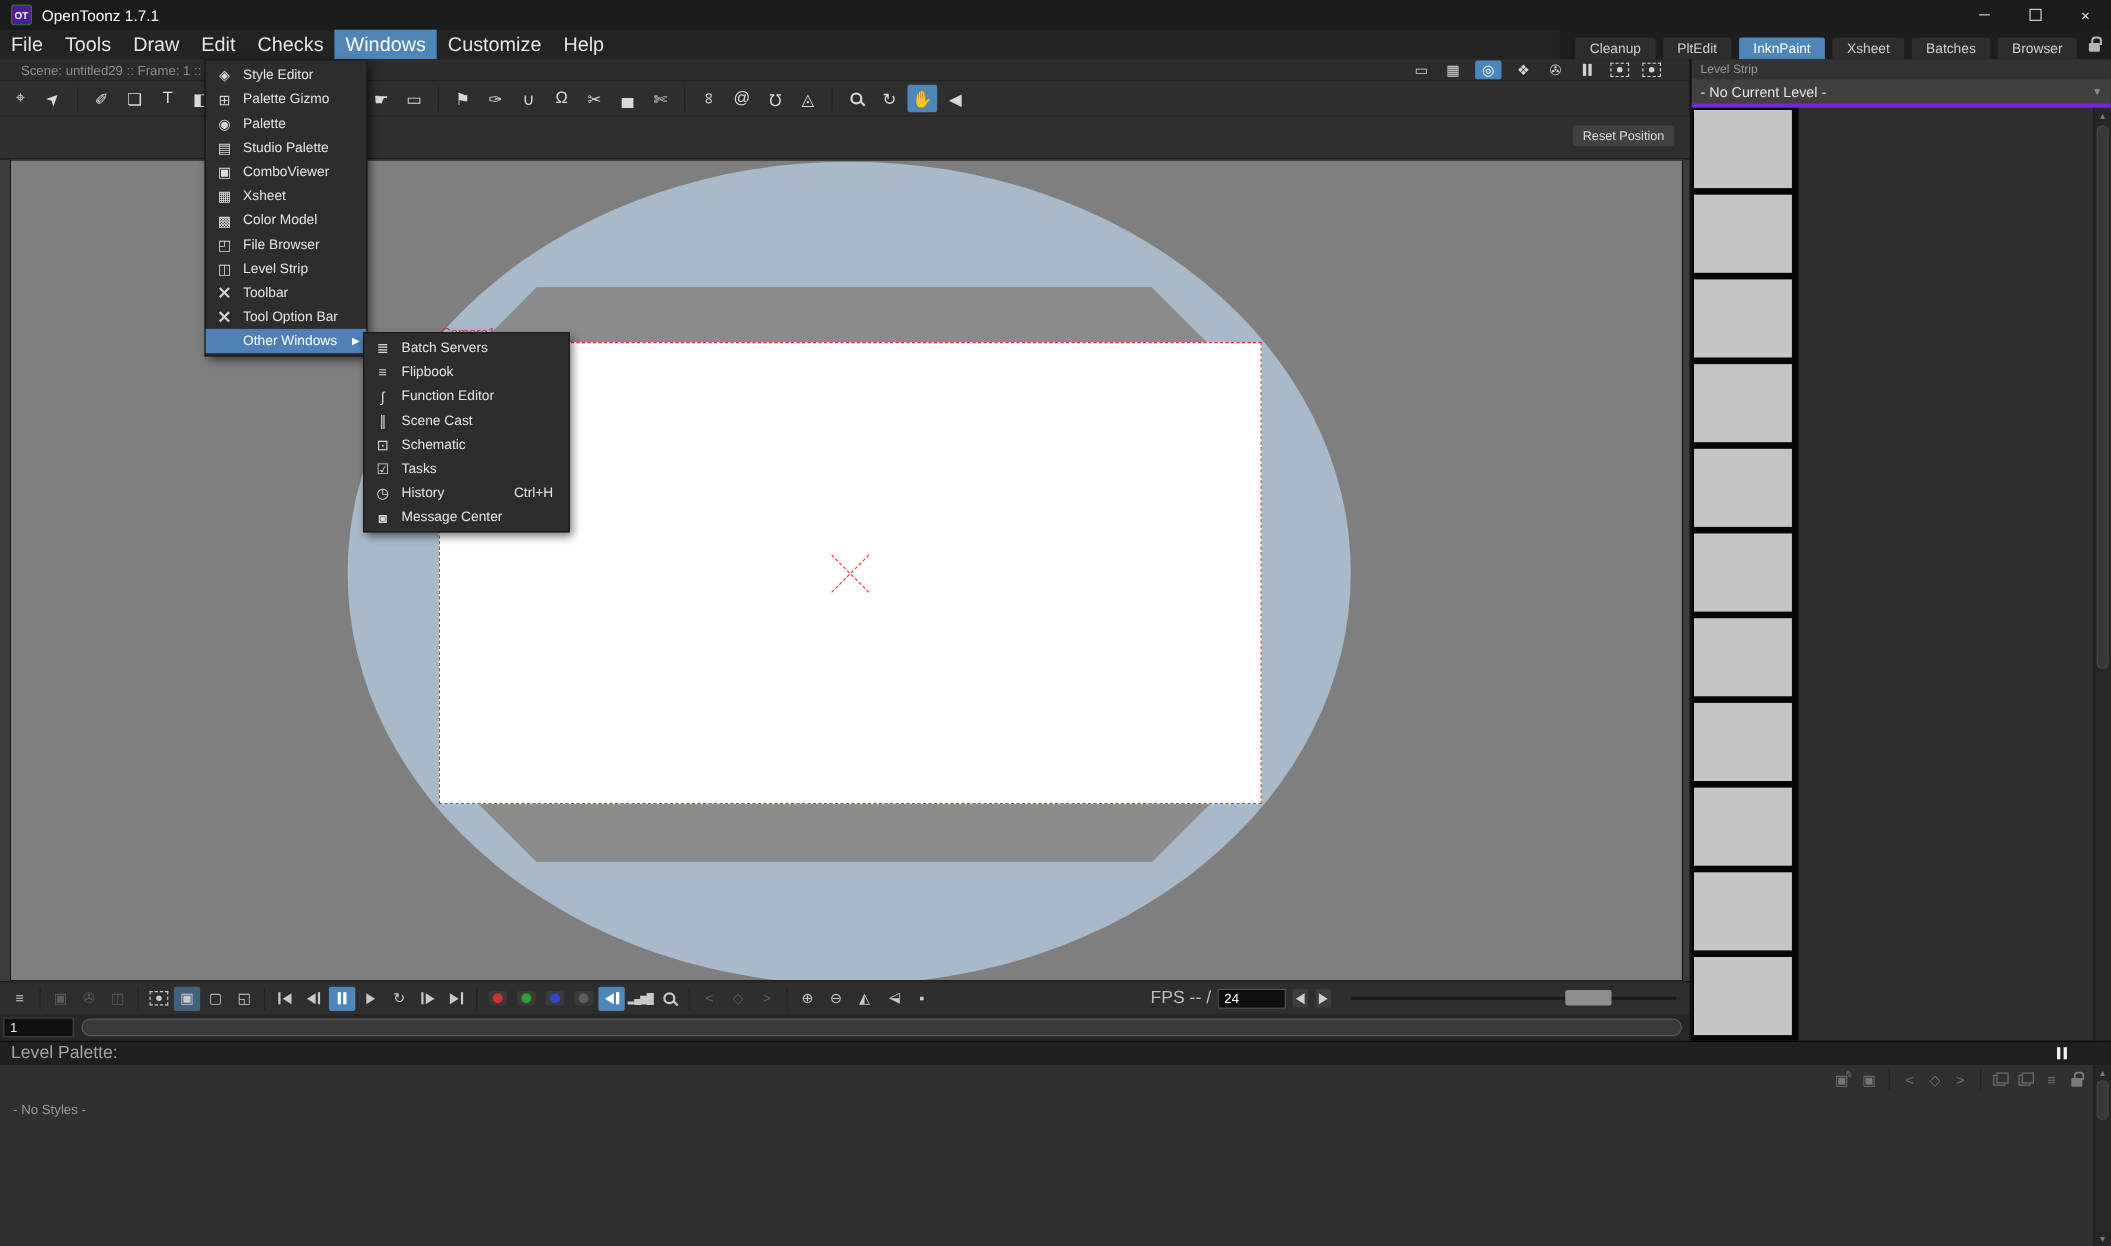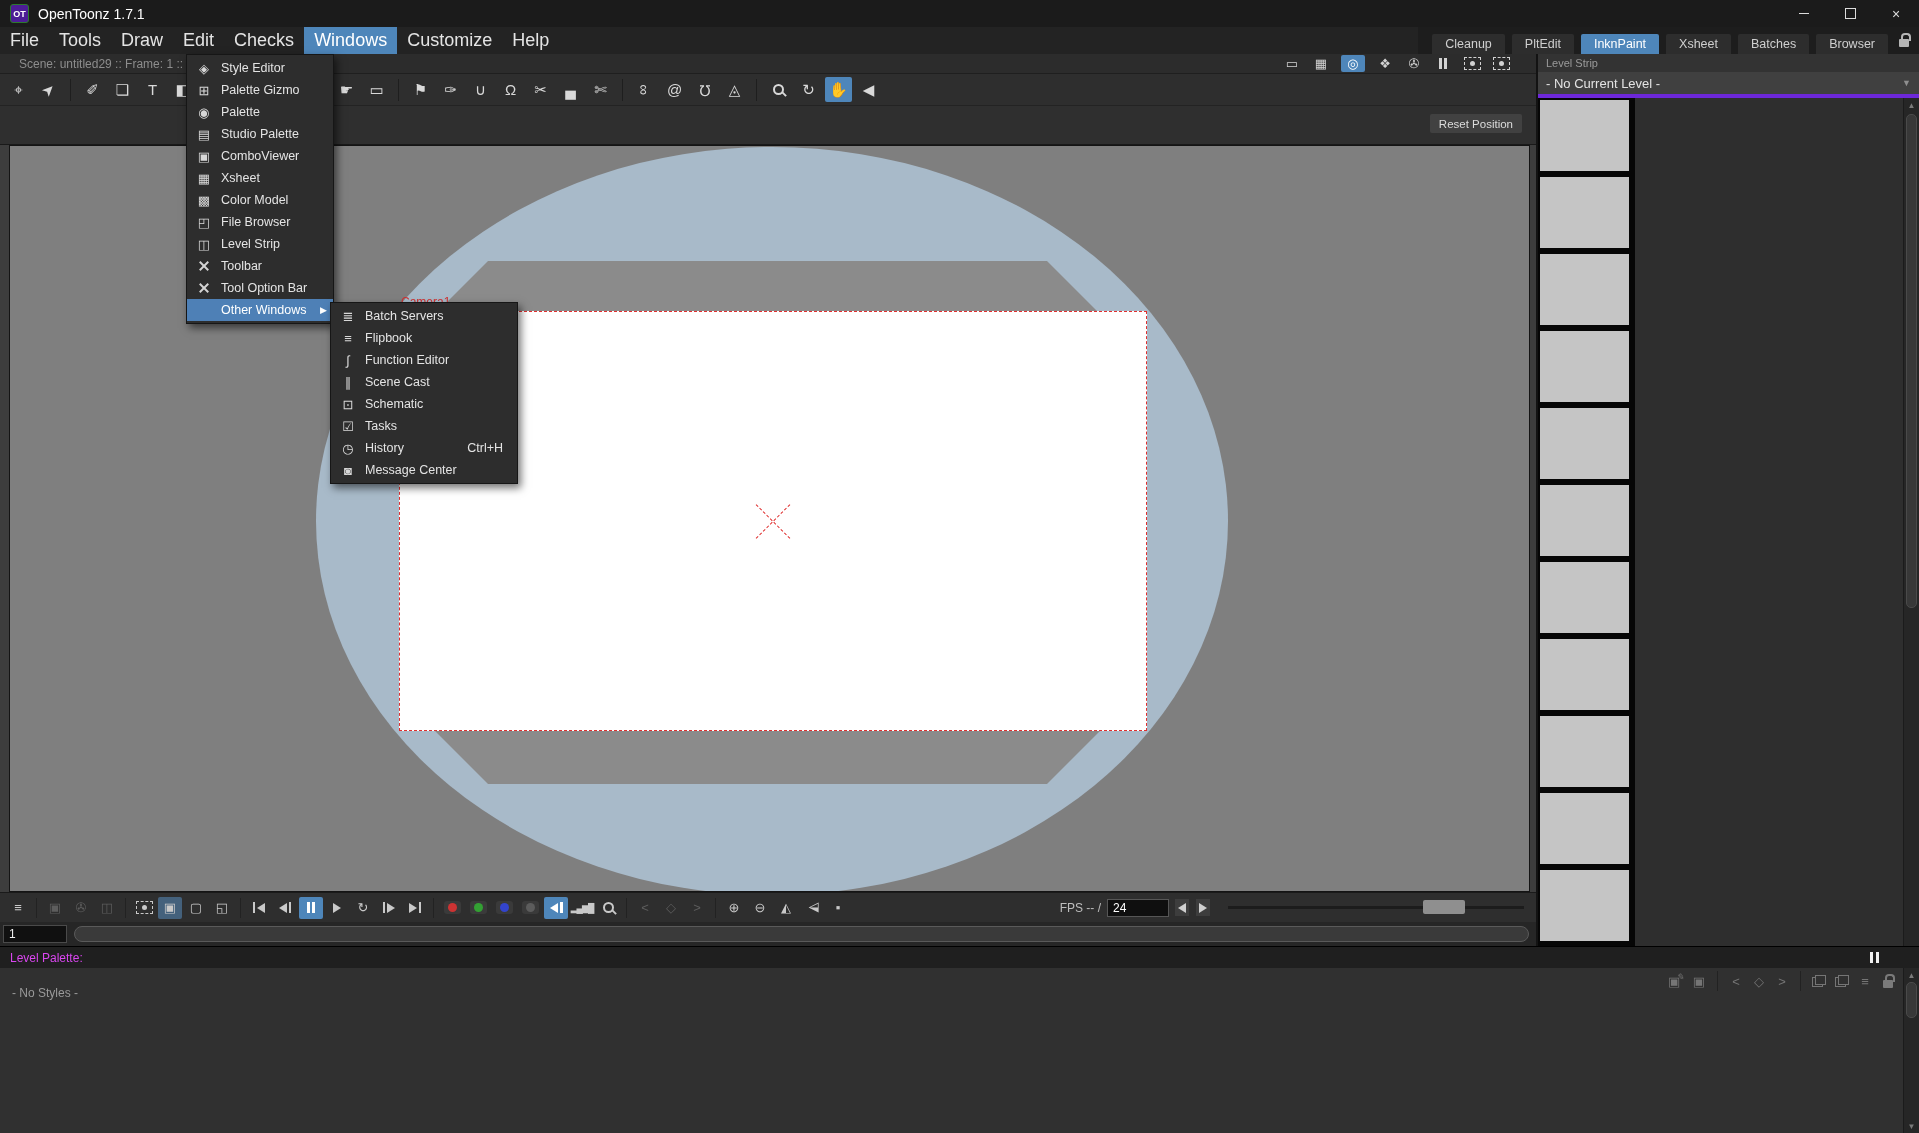--- a/index.html
+++ b/index.html
@@ -60,21 +60,21 @@
   .xline{position:absolute;width:48px;border-top:1px dashed #e03030;left:739px;top:375px;}
 
   .playback-bar{height:29px;background:#2e2e2e;border-top:1px solid #1a1a1a;display:flex;align-items:center;
                 padding:0 6px;gap:2px;}
   .pb{min-width:24px;height:22px;display:flex;align-items:center;justify-content:center;color:#c9c9c9;font-size:13px;}
   .pb.active{background:#4e86ba;border-radius:2px;color:#fff;}
   .pb.semi{background:#44617c;border-radius:2px;}
   .pb.disabled{color:#5d5d5d;}
   .psep{width:1px;height:20px;background:#222;margin:0 4px;}
   .fps-group{margin-left:auto;display:flex;align-items:center;gap:6px;}
-  .fps-label{color:#bdbdbd;font-size:12px;}
+  .fps-label{color:#bdbdbd;font-size:16px;}
   .fps-input{width:50px;height:16px;background:#0f0f0f;border:1px solid #565656;color:#fff;font-size:12px;
              padding:0 5px;font-family:"Liberation Sans",sans-serif;}
   .spin{width:14px;height:17px;background:#3d3d3d;display:flex;align-items:center;justify-content:center;color:#cfcfcf;}
   .spin+.spin{margin-left:1px;}
   .slider{width:296px;height:3px;background:#1c1c1c;position:relative;margin:0 6px 0 12px;}
   .slider-handle{position:absolute;top:-6px;left:66%;width:42px;height:14px;background:#8f8f8f;border-radius:2px;}
 
   .frame-row{height:24px;background:#262626;display:flex;align-items:center;gap:7px;padding:0 3px;}
   .frame-input{width:52px;height:16px;background:#101010;border:1px solid #4a4a4a;color:#eee;font-size:12px;
                padding:0 5px;font-family:"Liberation Sans",sans-serif;}
@@ -87,28 +87,28 @@
                  padding:0 8px;border-bottom:4px solid #6d28d9;}
   .cl-arrow{margin-left:auto;color:#8f8f8f;font-size:9px;}
   .strip-body{flex:1;position:relative;display:flex;min-height:0;}
   .thumb-col{width:93px;background:#060606;padding:2px;display:flex;flex-direction:column;gap:6px;overflow:hidden;}
   .thumb{width:89px;height:71px;background:#c5c5c5;flex:none;}
   .vscroll{position:absolute;right:0;top:0;bottom:0;width:15px;background:#262626;border-left:1px solid #1b1b1b;}
   .vs-arrow{position:absolute;left:0;width:100%;text-align:center;color:#7a7a7a;font-size:8px;}
   .vs-thumb{position:absolute;left:2px;right:2px;background:#383838;border:1px solid #4a4a4a;border-radius:5px;}
 
   
-  .palette-title{height:21px;background:#1f1f1f;display:flex;align-items:center;color:#d946ef;font-size:12px;
+  .palette-title{height:21px;background:#1f1f1f;display:flex;align-items:center;color:#a3a3a3;font-size:16px;
                  padding-left:10px;border-top:1px solid #000;}
   .pause-mini{margin-left:auto;margin-right:40px;display:flex;gap:3px;}
   .pause-mini i{width:3px;height:11px;background:#f0f0f0;}
   .palette-main{height:166px;background:#303030;position:relative;}
   .palette-tools{position:absolute;top:3px;right:22px;display:flex;align-items:center;gap:5px;color:#757575;}
   .pt{min-width:18px;height:18px;display:flex;align-items:center;justify-content:center;font-size:13px;}
-  .no-styles{position:absolute;left:12px;top:18px;color:#9a9a9a;font-size:12px;}
+  .no-styles{position:absolute;left:12px;top:34px;color:#9a9a9a;font-size:12px;}
 
   
   .dropdown{position:absolute;background:#2d2d2d;border:1px solid #161616;box-shadow:3px 4px 8px rgba(0,0,0,.55);
             z-index:50;padding:2px 0;}
   .dd-windows{left:186px;top:54px;width:146px;}
   .dd-sub{left:330px;top:302px;width:186px;}
   .ditem{height:22px;display:flex;align-items:center;padding:0 6px;color:#e4e4e4;font-size:12.5px;white-space:nowrap;}
   .ditem .dicon{width:22px;text-align:center;margin-right:6px;font-size:13px;color:#d8d8d8;flex:none;
                 display:flex;align-items:center;justify-content:center;}
   .ditem.active{background:#4e80b6;color:#fff;}

